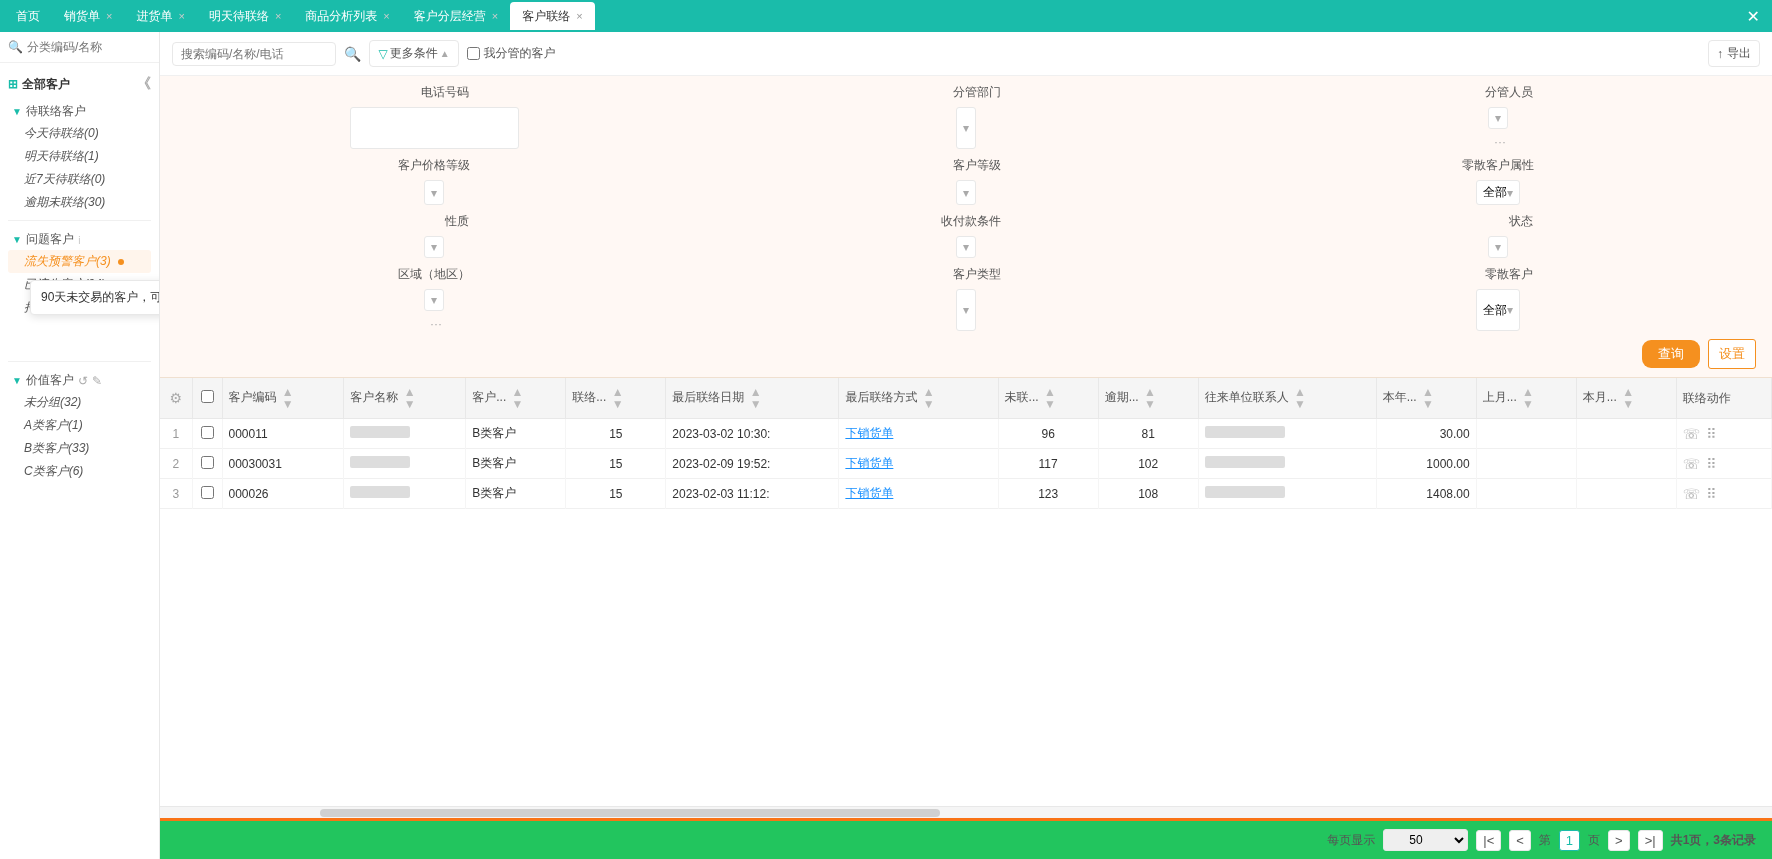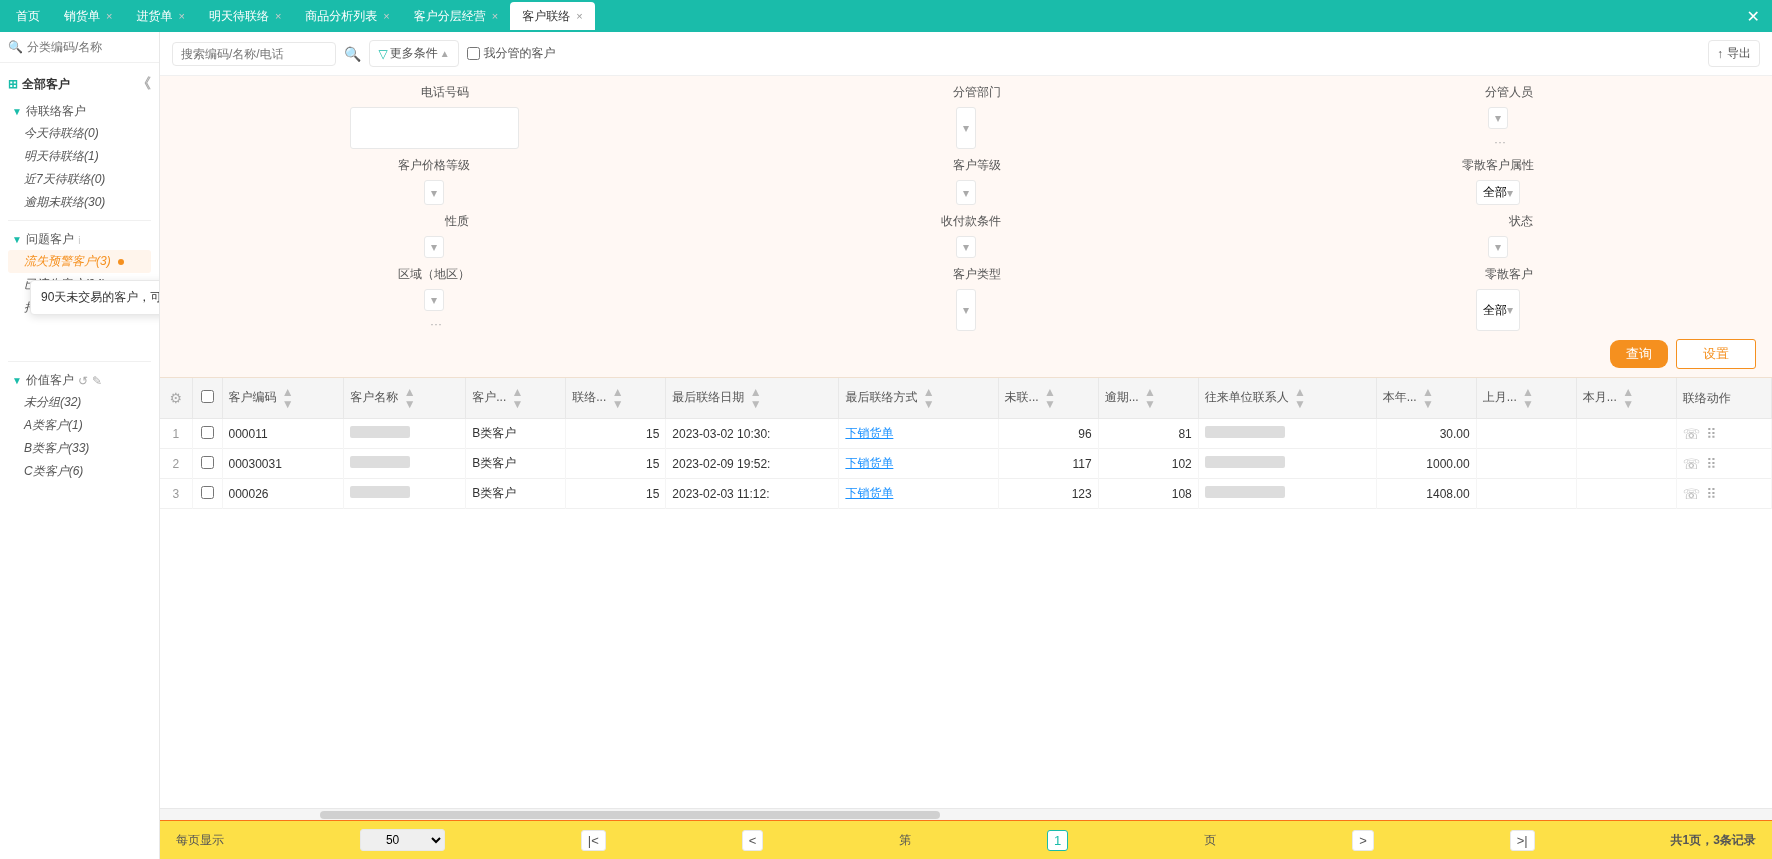--- a/index.html
+++ b/index.html
@@ -265,21 +265,21 @@
       border-radius: 9px;
       padding: 5px 16px;
       cursor: pointer;
       font-size: 13px;
     }
     .btn-settings {
       background: #fff;
       color: #f5901f;
       border: 1px solid #f5901f;
       border-radius: 3px;
-      padding: 5px 26px;
+      padding: 5px 10px;
       cursor: pointer;
       font-size: 13px;
     }
 
     
     .table-container {
       flex: 1;
       overflow: auto;
     }
     table {
@@ -316,40 +316,40 @@
       padding: 6px 6px;
       color: #333;
       white-space: nowrap;
       border-right: 1px solid #f5f5f5;
     }
     .td-link {
       color: #1890ff;
       cursor: pointer;
       text-decoration: underline;
     }
-    .td-center { text-align: right; }
+    .td-center { text-align: center; }
     .td-right { text-align: right; }
 
     
     .col-num { width: 32px; text-align: center; color: #999; }
     .col-check { width: 30px; text-align: center; }
 
     
     .action-icons { display: flex; gap: 6px; align-items: center; }
     .action-icon { color: #aaa; cursor: pointer; font-size: 14px; }
 
     
     .pagination {
       display: flex;
       align-items: center;
-      justify-content: space-between;
+      justify-content: flex-end;
       padding: 8px 16px;
-      border-top: 1px solid #f97316;
+      border-top: 3px solid #f97316;
       gap: 8px;
-      background: #fde047;
+      background: #22c55e;
     }
     .pagination-label { color: #555; }
     .pagination-size-select {
       border: 1px solid #e8e8e8;
       border-radius: 3px;
       padding: 2px 21px;
       font-size: 12px;
     }
     .pagination-btn {
       border: 1px solid #e8e8e8;

